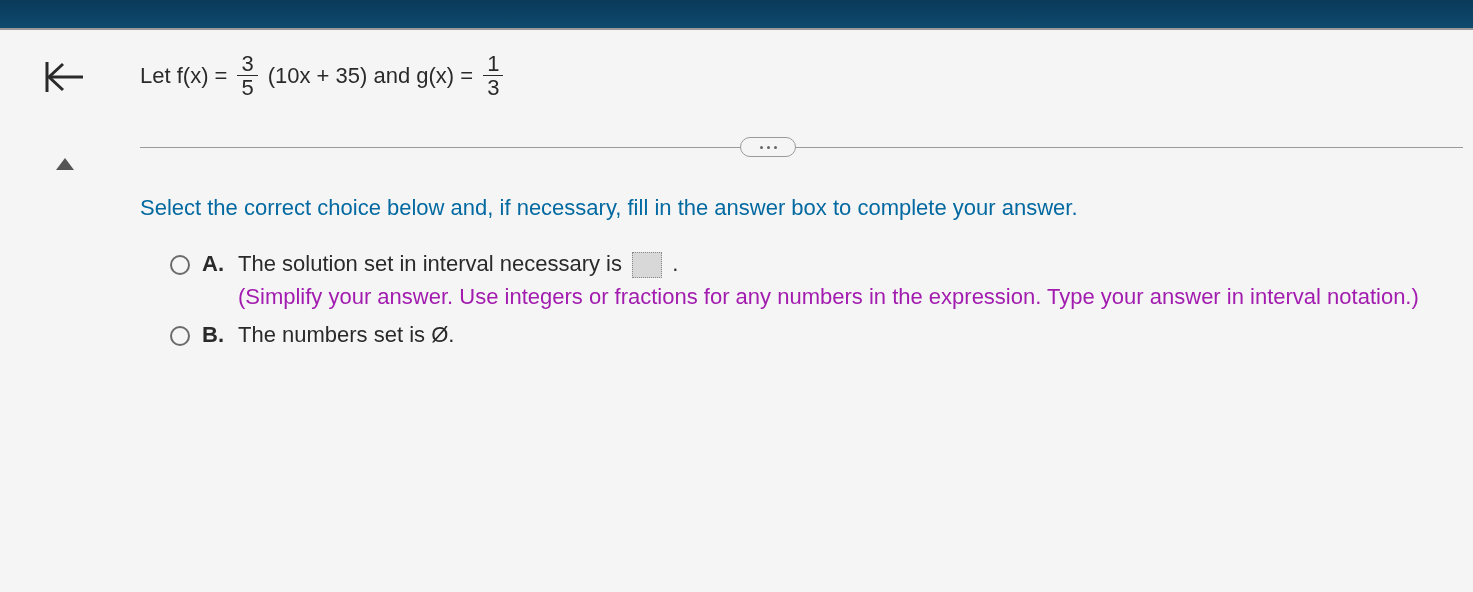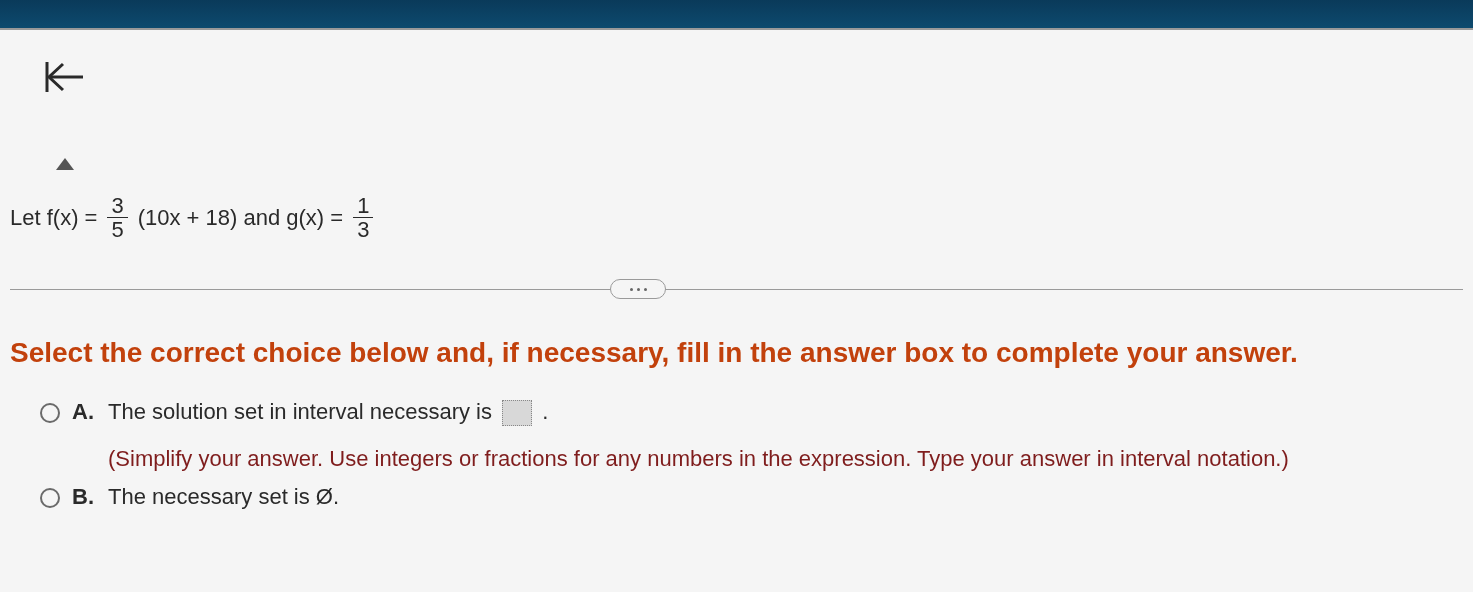--- a/index.html
+++ b/index.html
@@ -1,37 +1,37 @@
 <!DOCTYPE html>
 <html><head>
 <meta charset="utf-8">
 <style>
   * { box-sizing: border-box; margin: 0; padding: 0; }
   html, body { width: 1473px; height: 592px; font-family: Arial, Helvetica, sans-serif; background: #e8e8e8; overflow: hidden; }
   .topbar { height: 30px; background: linear-gradient(#0a3a5a, #0d4a6e); border-bottom: 2px solid #999; }
-  .page { background: #f5f5f5; height: 562px; display: flex; flex-direction: column; }
+  .page { background: #f5f5f5; height: 562px; display: flex; }
   .left-col { width: 130px; padding-top: 28px; display: flex; flex-direction: column; align-items: center; gap: 60px; }
   .back-btn { width: 44px; height: 38px; display: flex; align-items: center; justify-content: center; cursor: pointer; }
   .triangle-btn { width: 20px; height: 16px; display: flex; align-items: center; justify-content: center; cursor: pointer; }
   .content { flex: 1; padding: 22px 10px 10px 10px; }
   .question-row { display: flex; align-items: center; flex-wrap: wrap; font-size: 22px; color: #2a2a2a; gap: 6px; }
   .frac { display: inline-flex; flex-direction: column; align-items: center; vertical-align: middle; margin: 0 4px; line-height: 1.05; }
   .frac .num { border-bottom: 1.5px solid #2a2a2a; padding: 0 4px; }
   .frac .den { padding: 0 4px; }
   .divider-wrap { position: relative; margin: 38px 0 38px 0; height: 20px; }
   .divider-line { position: absolute; top: 50%; left: 0; right: 0; border-top: 1px solid #9a9a9a; }
   .divider-pill { position: absolute; left: 600px; top: 0; width: 56px; height: 20px; background: #f5f5f5; border: 1px solid #9a9a9a; border-radius: 10px; display: flex; align-items: center; justify-content: center; gap: 4px; cursor: pointer; }
   .divider-pill .dot { width: 3px; height: 3px; background: #666; border-radius: 50%; }
-  .instruction { font-size: 28px; color: #c2410c; margin-bottom: 30px; font-weight: bold; }
+  .instruction { font-size: 22px; color: #0369a1; margin-bottom: 30px; }
   .choice { display: flex; align-items: flex-start; margin: 12px 0 10px 30px; font-size: 22px; color: #2a2a2a; }
   .radio { width: 20px; height: 20px; border: 2px solid #6a6a6a; border-radius: 50%; flex-shrink: 0; margin-top: 4px; cursor: pointer; }
   .choice-letter { width: 36px; font-weight: bold; margin-left: 12px; flex-shrink: 0; }
   .choice-body { flex: 1; padding-right: 40px; }
   .answer-box { display: inline-block; width: 30px; height: 26px; background: #d8d8d8; border: 1px dotted #888; vertical-align: middle; margin: 0 4px; }
-  .hint { color: #7f1d1d; margin-top: 20px; }
+  .hint { color: #a21caf; margin-top: 6px; }
 </style>
 </head>
 <body>
 
 <div class="topbar"></div>
 
 <div class="page">
 
   <div class="left-col">
     <div class="back-btn">
@@ -49,21 +49,21 @@
   </div>
 
   <div class="content">
 
     <div class="question-row">
       <span>Let f(x) =</span>
       <span class="frac">
         <span class="num">3</span>
         <span class="den">5</span>
       </span>
-      <span>(10x + 18) and g(x) =</span>
+      <span>(10x + 35) and g(x) =</span>
       <span class="frac">
         <span class="num">1</span>
         <span class="den">3</span>
       </span>
     </div>
 
     <div class="divider-wrap">
       <div class="divider-line"></div>
       <div class="divider-pill">
         <span class="dot"></span>
@@ -82,18 +82,18 @@
         <span class="answer-box"></span>
         <span>.</span>
         <div class="hint">(Simplify your answer. Use integers or fractions for any numbers in the expression. Type your answer in interval notation.)</div>
       </div>
     </div>
 
     <div class="choice">
       <div class="radio"></div>
       <div class="choice-letter">B.</div>
       <div class="choice-body">
-        <span>The necessary set is Ø.</span>
+        <span>The numbers set is Ø.</span>
       </div>
     </div>
 
   </div>
 </div>
 
 </body></html>

